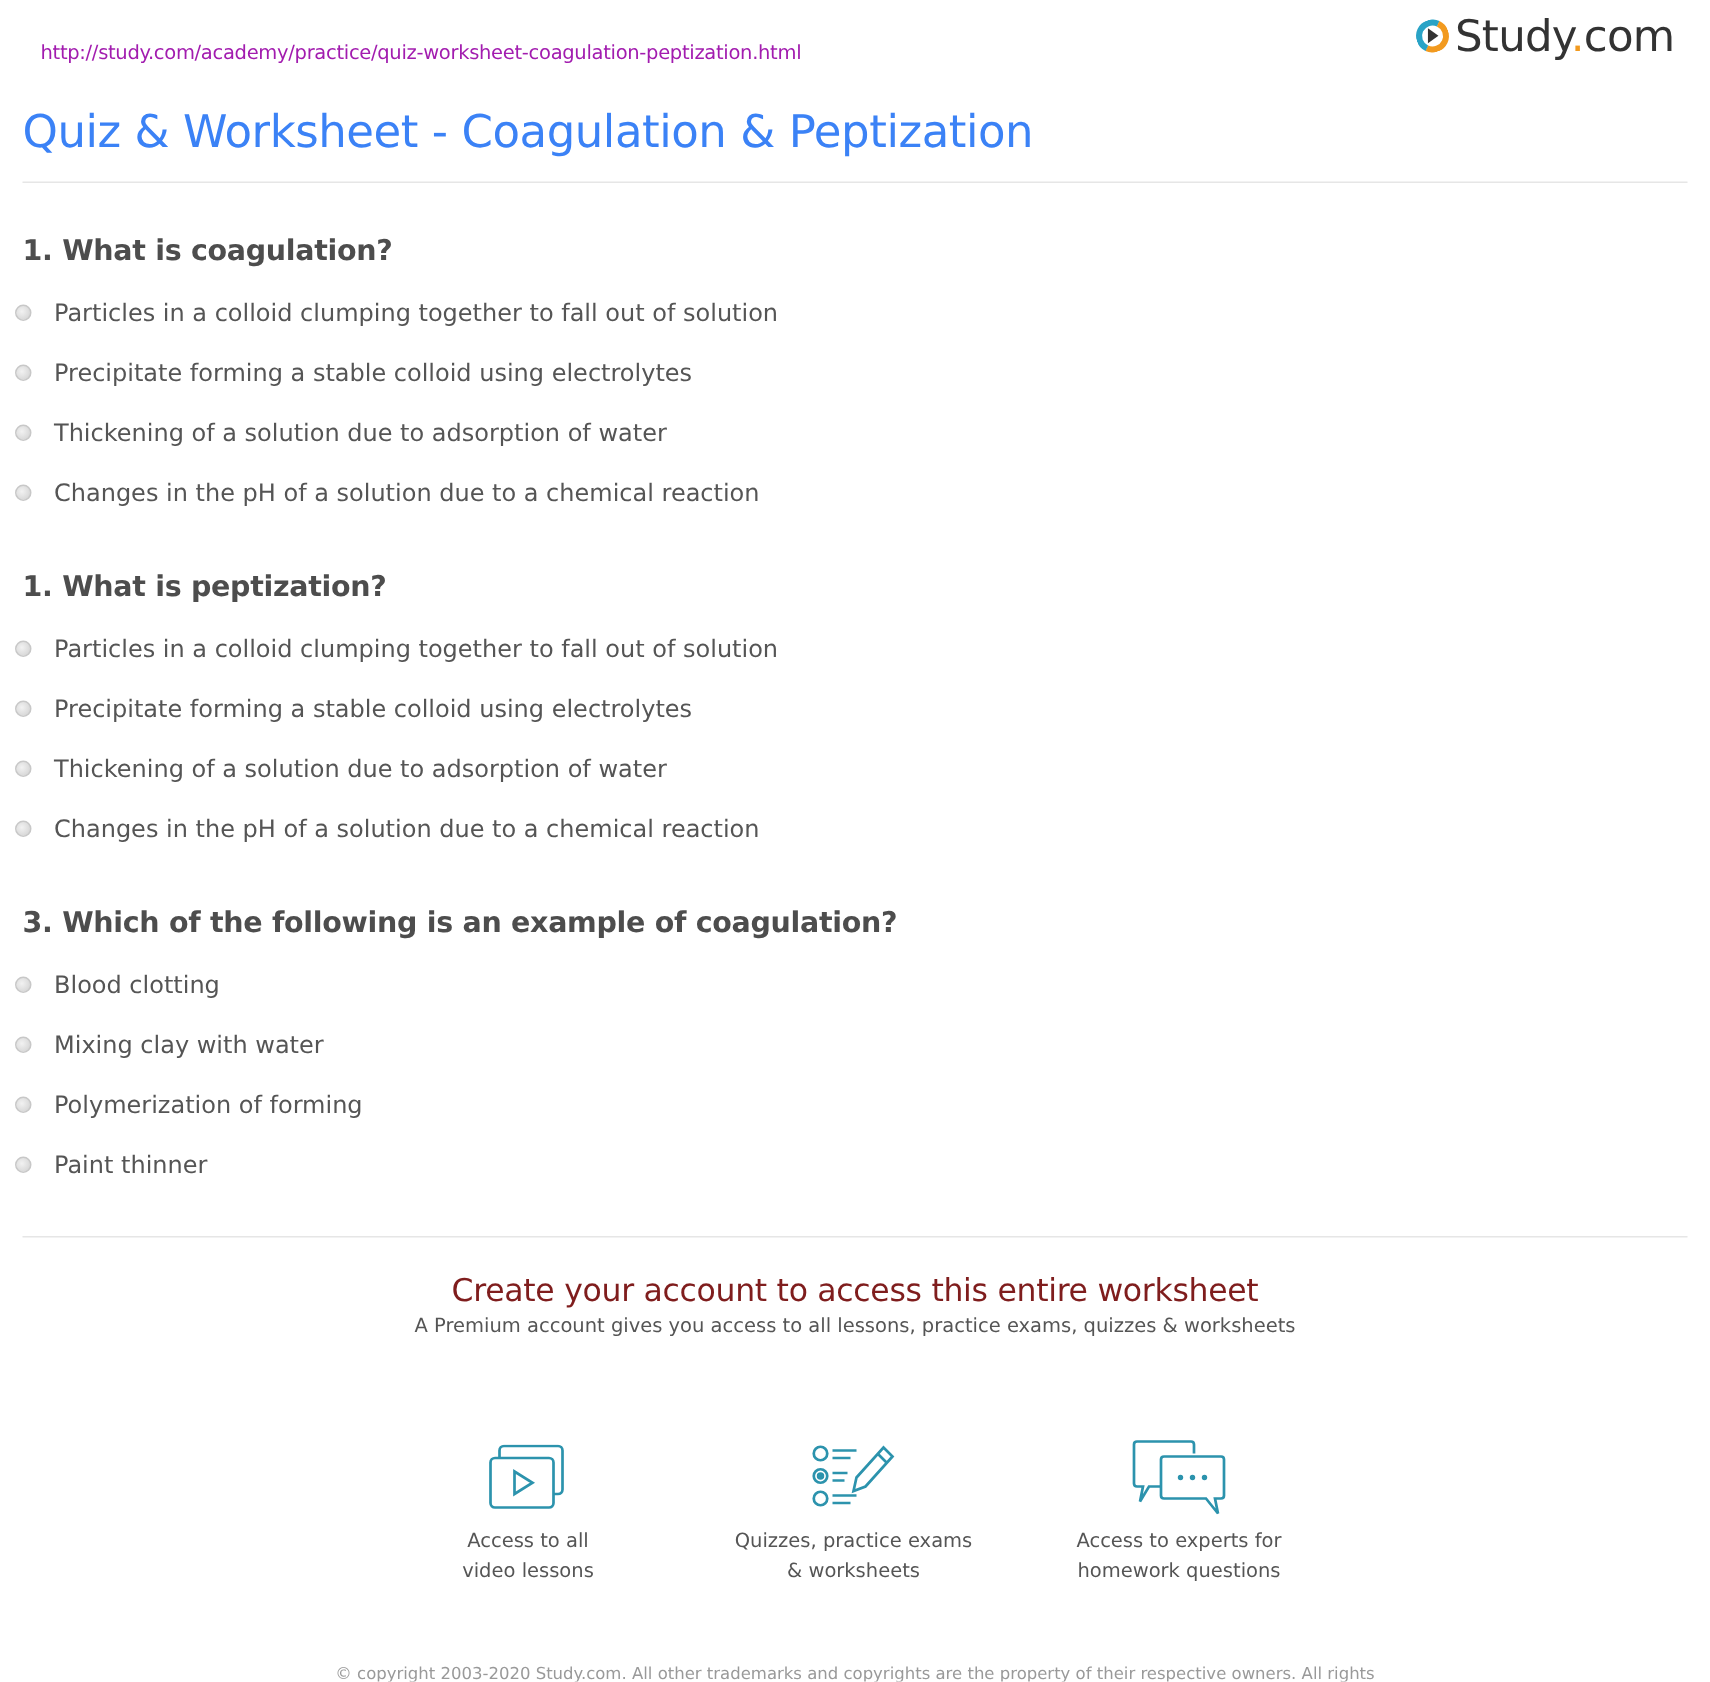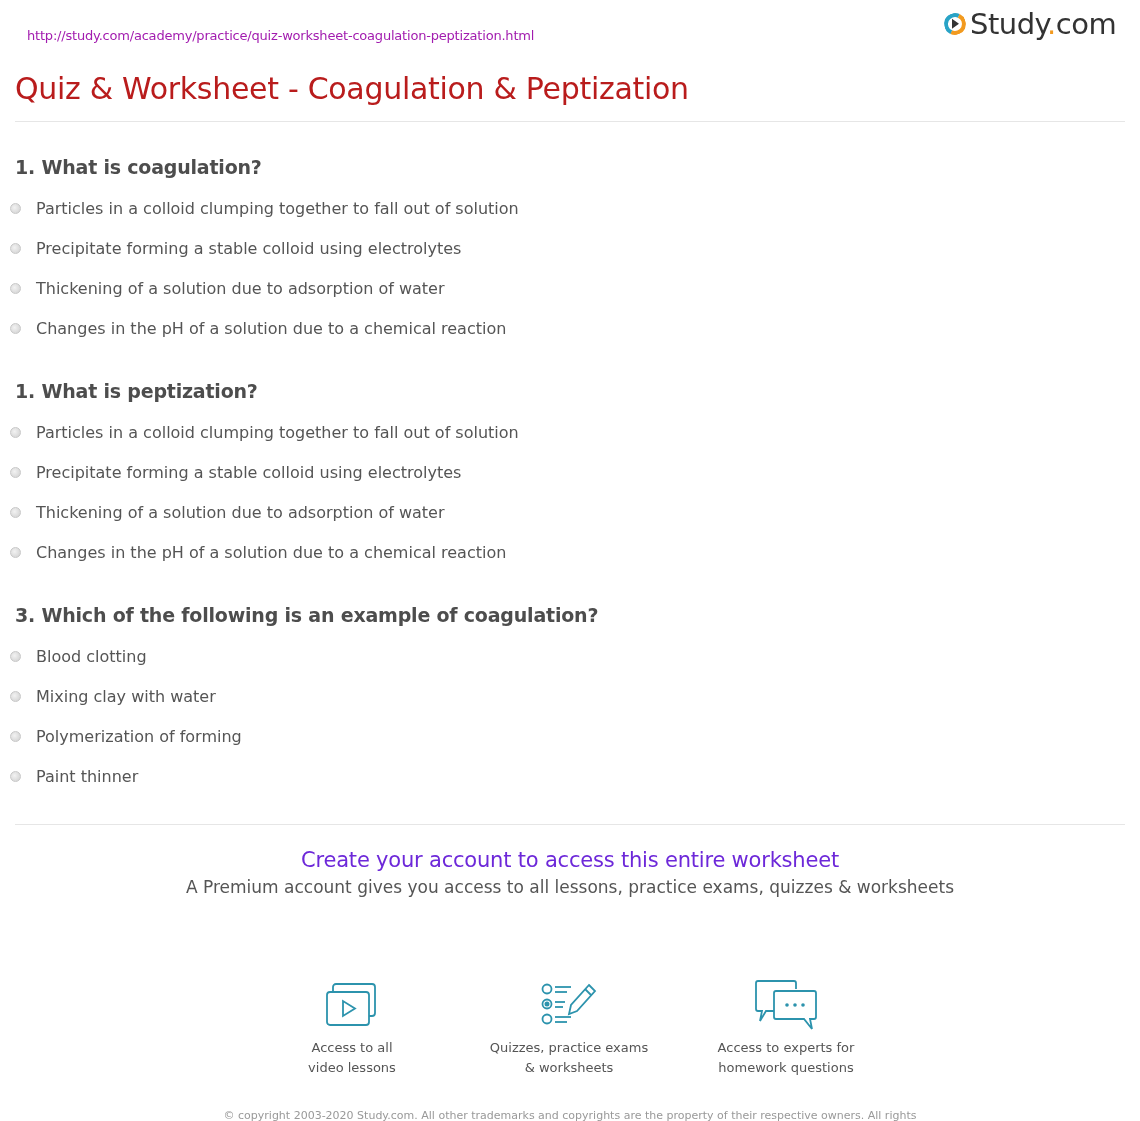--- a/index.html
+++ b/index.html
@@ -4,30 +4,30 @@
 <style>
   * { box-sizing: border-box; margin: 0; padding: 0; }
   html, body { width: 1140px; height: 1121px; background: #ffffff; overflow: hidden; }
   body { font-family: "DejaVu Sans", "Liberation Sans", sans-serif; color: #555; position: relative; }
   .url { position: absolute; left: 15px; top: 28px; font-size: 13px; color: #a21caf; letter-spacing: -0.2px; margin-left: 12px; }
   .logo { position: absolute; left: 944px; top: 9px; display: flex; align-items: center; height: 30px; }
   .logo-mark { width: 22px; height: 22px; border-radius: 50%; border: 4px solid #29a3c6; border-right-color: #f29a1f; border-bottom-color: #f29a1f; position: relative; margin-right: 4px; transform: rotate(-20deg); }
   .logo-mark::after { content: ""; position: absolute; left: 4px; top: 2px; width: 0; height: 0; border-left: 7px solid #333; border-top: 5px solid transparent; border-bottom: 5px solid transparent; transform: rotate(20deg); }
   .logo-text { font-size: 29px; font-weight: normal; color: #333; letter-spacing: -0.5px; font-family: "DejaVu Sans", sans-serif; }
   .logo-text .dot { color: #f29a1f; }
-  h1.title { position: absolute; left: 15px; top: 71px; font-size: 30px; font-weight: normal; color: #b91c1c; letter-spacing: -0.3px; white-space: nowrap; }
+  h1.title { position: absolute; left: 15px; top: 71px; font-size: 30px; font-weight: normal; color: #3b82f6; letter-spacing: -0.3px; white-space: nowrap; }
   .rule { position: absolute; left: 15px; right: 15px; height: 1px; background: #e6e6e6; }
   .question { position: absolute; left: 15px; }
   .q-text { font-size: 19px; font-weight: bold; color: #4d4d4d; letter-spacing: -0.2px; white-space: nowrap; }
   .opt { position: absolute; left: 10px; display: flex; align-items: center; font-size: 16px; color: #555; white-space: nowrap; }
   .radio { width: 11px; height: 11px; border-radius: 50%; background: radial-gradient(circle at 40% 40%, #f2f2f2, #cfcfcf); border: 1px solid #c8c8c8; margin-right: 15px; flex-shrink: 0; }
   .cta { position: absolute; left: 0; width: 1140px; text-align: center; }
-  .cta-title { top: 848px; font-size: 21px; color: #6d28d9; font-weight: normal; letter-spacing: -0.2px; }
-  .cta-sub { top: 877px; font-size: 17px; color: #555; }
-  .feature { position: absolute; top: 980px; width: 200px; text-align: center; }
+  .cta-title { top: 848px; font-size: 21px; color: #7f1d1d; font-weight: normal; letter-spacing: -0.2px; }
+  .cta-sub { top: 877px; font-size: 13px; color: #555; }
+  .feature { position: absolute; top: 960px; width: 200px; text-align: center; }
   .feature .ico { height: 50px; display: flex; justify-content: center; align-items: center; margin-bottom: 8px; }
   .feature .lbl { font-size: 13px; color: #555; line-height: 20px; }
   .footer { position: absolute; left: 210px; width: 720px; top: 1107px; text-align: center; font-size: 11px; color: #999; line-height: 17px; }
 </style>
 </head>
 <body>
 
 <div class="url">http://study.com/academy/practice/quiz-worksheet-coagulation-peptization.html</div>
 
 <div class="logo">

